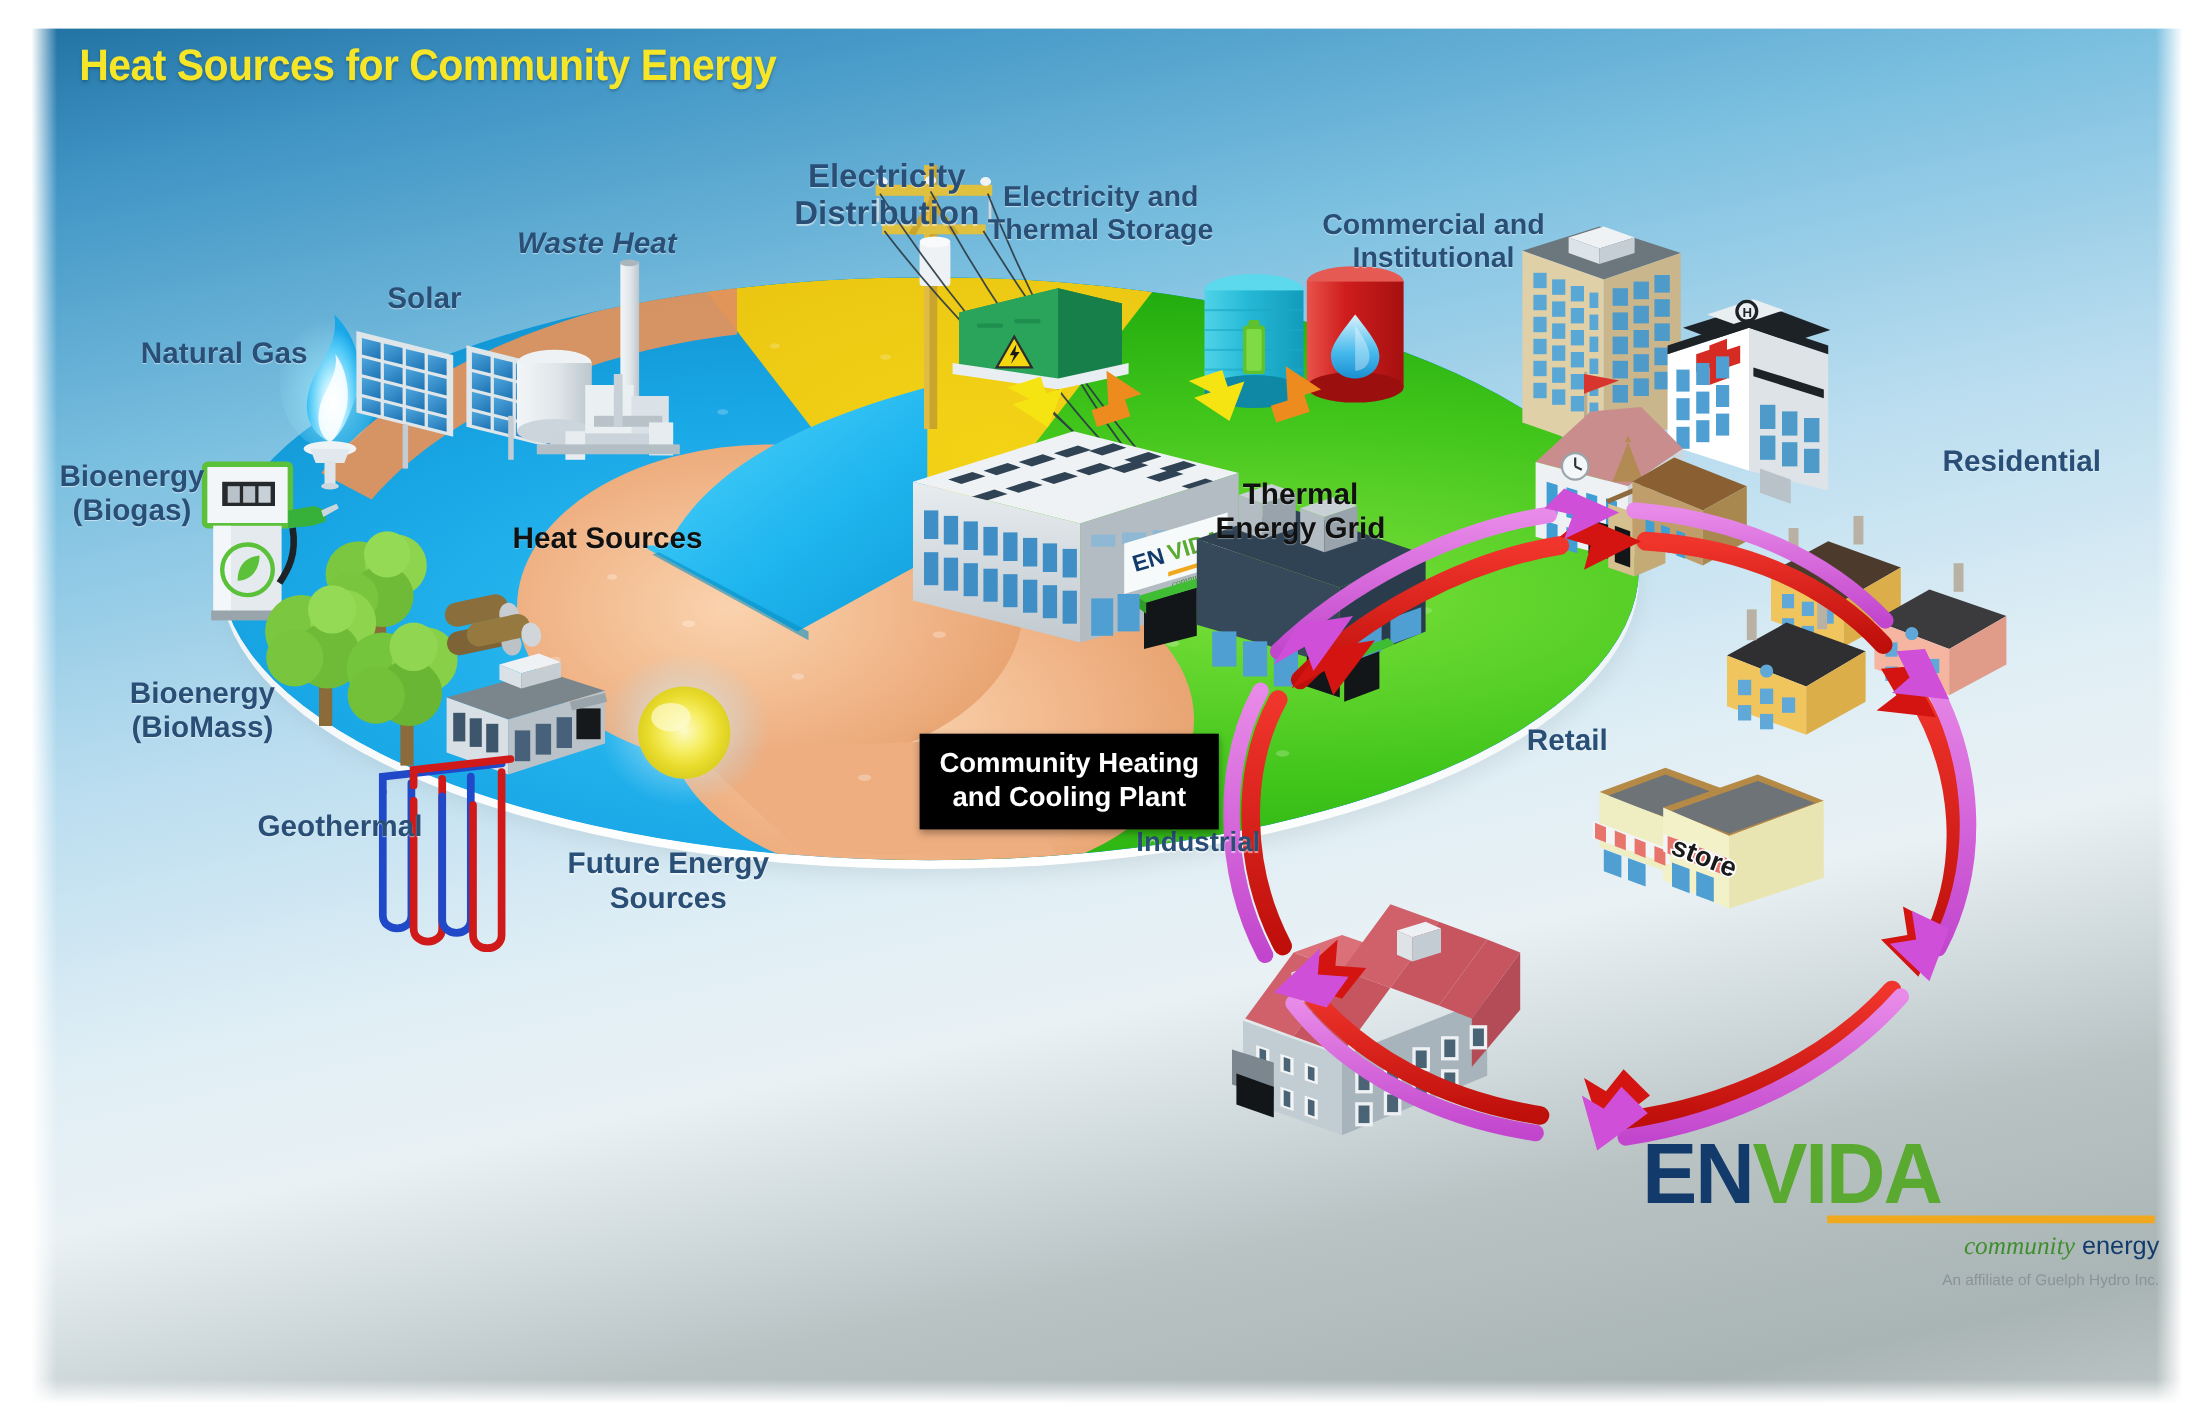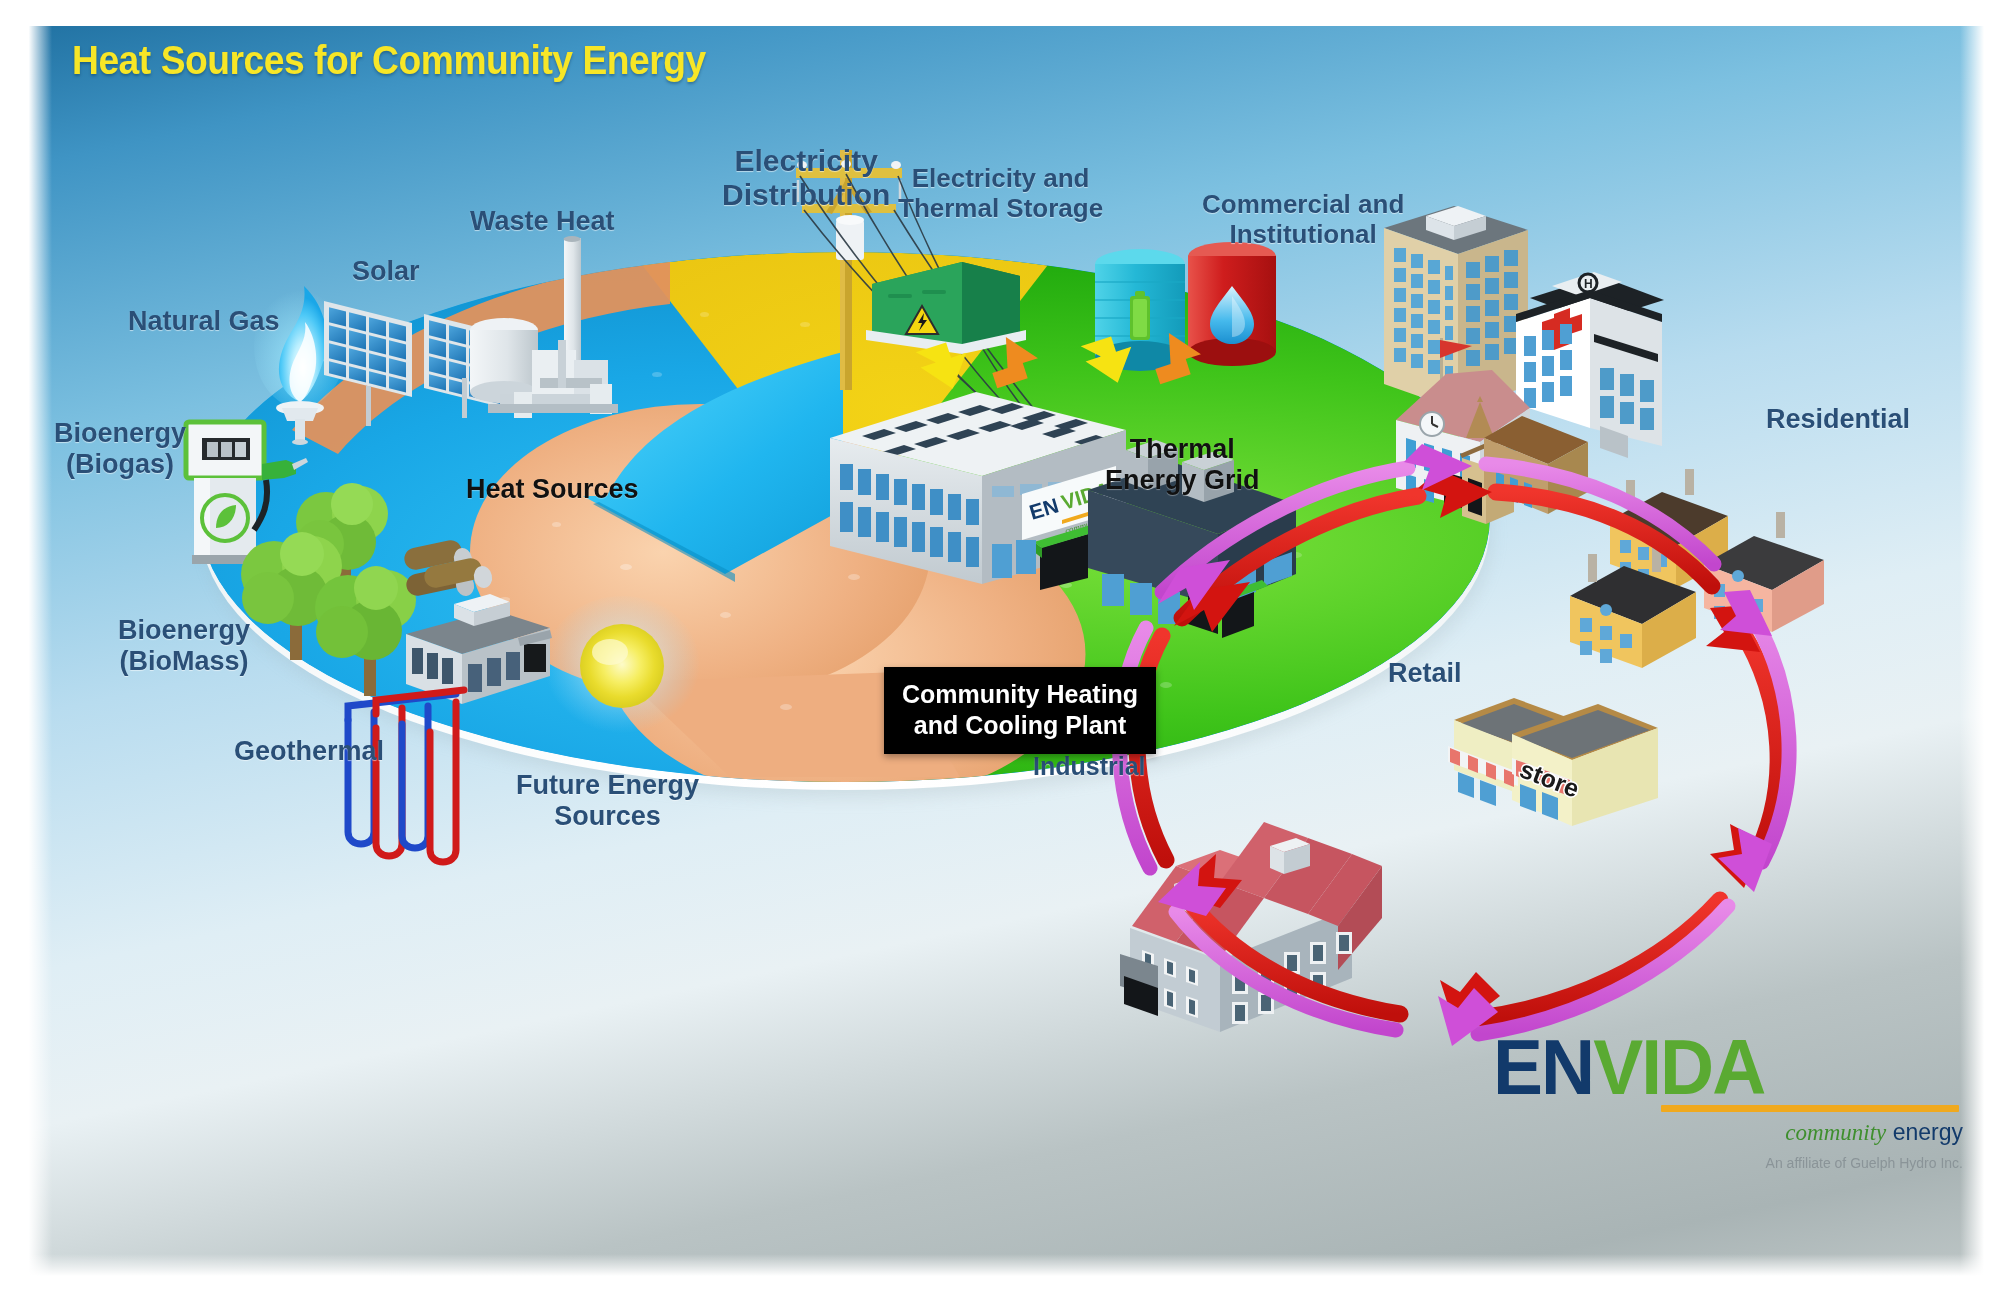--- a/index.html
+++ b/index.html
@@ -868,21 +868,21 @@
       <path d="M 398,572 L 352,606 L 338,556 L 358,568 L 374,548 Z"></path>
       <path d="M 106,476 L 58,462 L 100,422 L 98,446 L 126,448 Z"></path>
       <path d="M 80,128 L 130,120 L 94,170 L 86,148 L 58,164 Z"></path>
     </g>
   </svg>
 
   <div class="lbl" style="left:128px;top:306px;font-size:27px;">Natural Gas</div>
 
   <div class="lbl ctr" style="left:352px;top:256px;font-size:27px;">Solar</div>
 
-  <div class="lbl ctr" style="left:470px;top:206px;font-size:27px;">Waste Heat</div>
+  <div class="lbl ctr" style="left:470px;top:206px;font-size:27px;font-style:italic;">Waste Heat</div>
 
   <div class="lbl ctr" style="left:722px;top:144px;font-size:30px;">
     <div>Electricity</div>
     <div>Distribution</div>
   </div>
 
   <div class="lbl ctr" style="left:1202px;top:190px;font-size:26px;">
     <div>Commercial and</div>
     <div>Institutional</div>
   </div>
@@ -915,21 +915,21 @@
     <div>Sources</div>
   </div>
 
   <div class="lbl black" style="left:466px;top:474px;font-size:27px;">Heat Sources</div>
 
   <div class="lbl black ctr" style="left:1105px;top:434px;font-size:27px;">
     <div>Thermal</div>
     <div>Energy Grid</div>
   </div>
 
-  <div class="callout" style="left:884px;top:667px;">
+  <div class="callout" style="left:836px;top:667px;">
     <div>Community Heating</div>
     <div>and Cooling Plant</div>
   </div>
 
   <div class="title">Heat Sources for Community Energy</div>
 
   <div id="logo">
     <div class="logo-word">
       <span class="logo-en">EN</span><span class="logo-vida">VIDA</span>
     </div>

